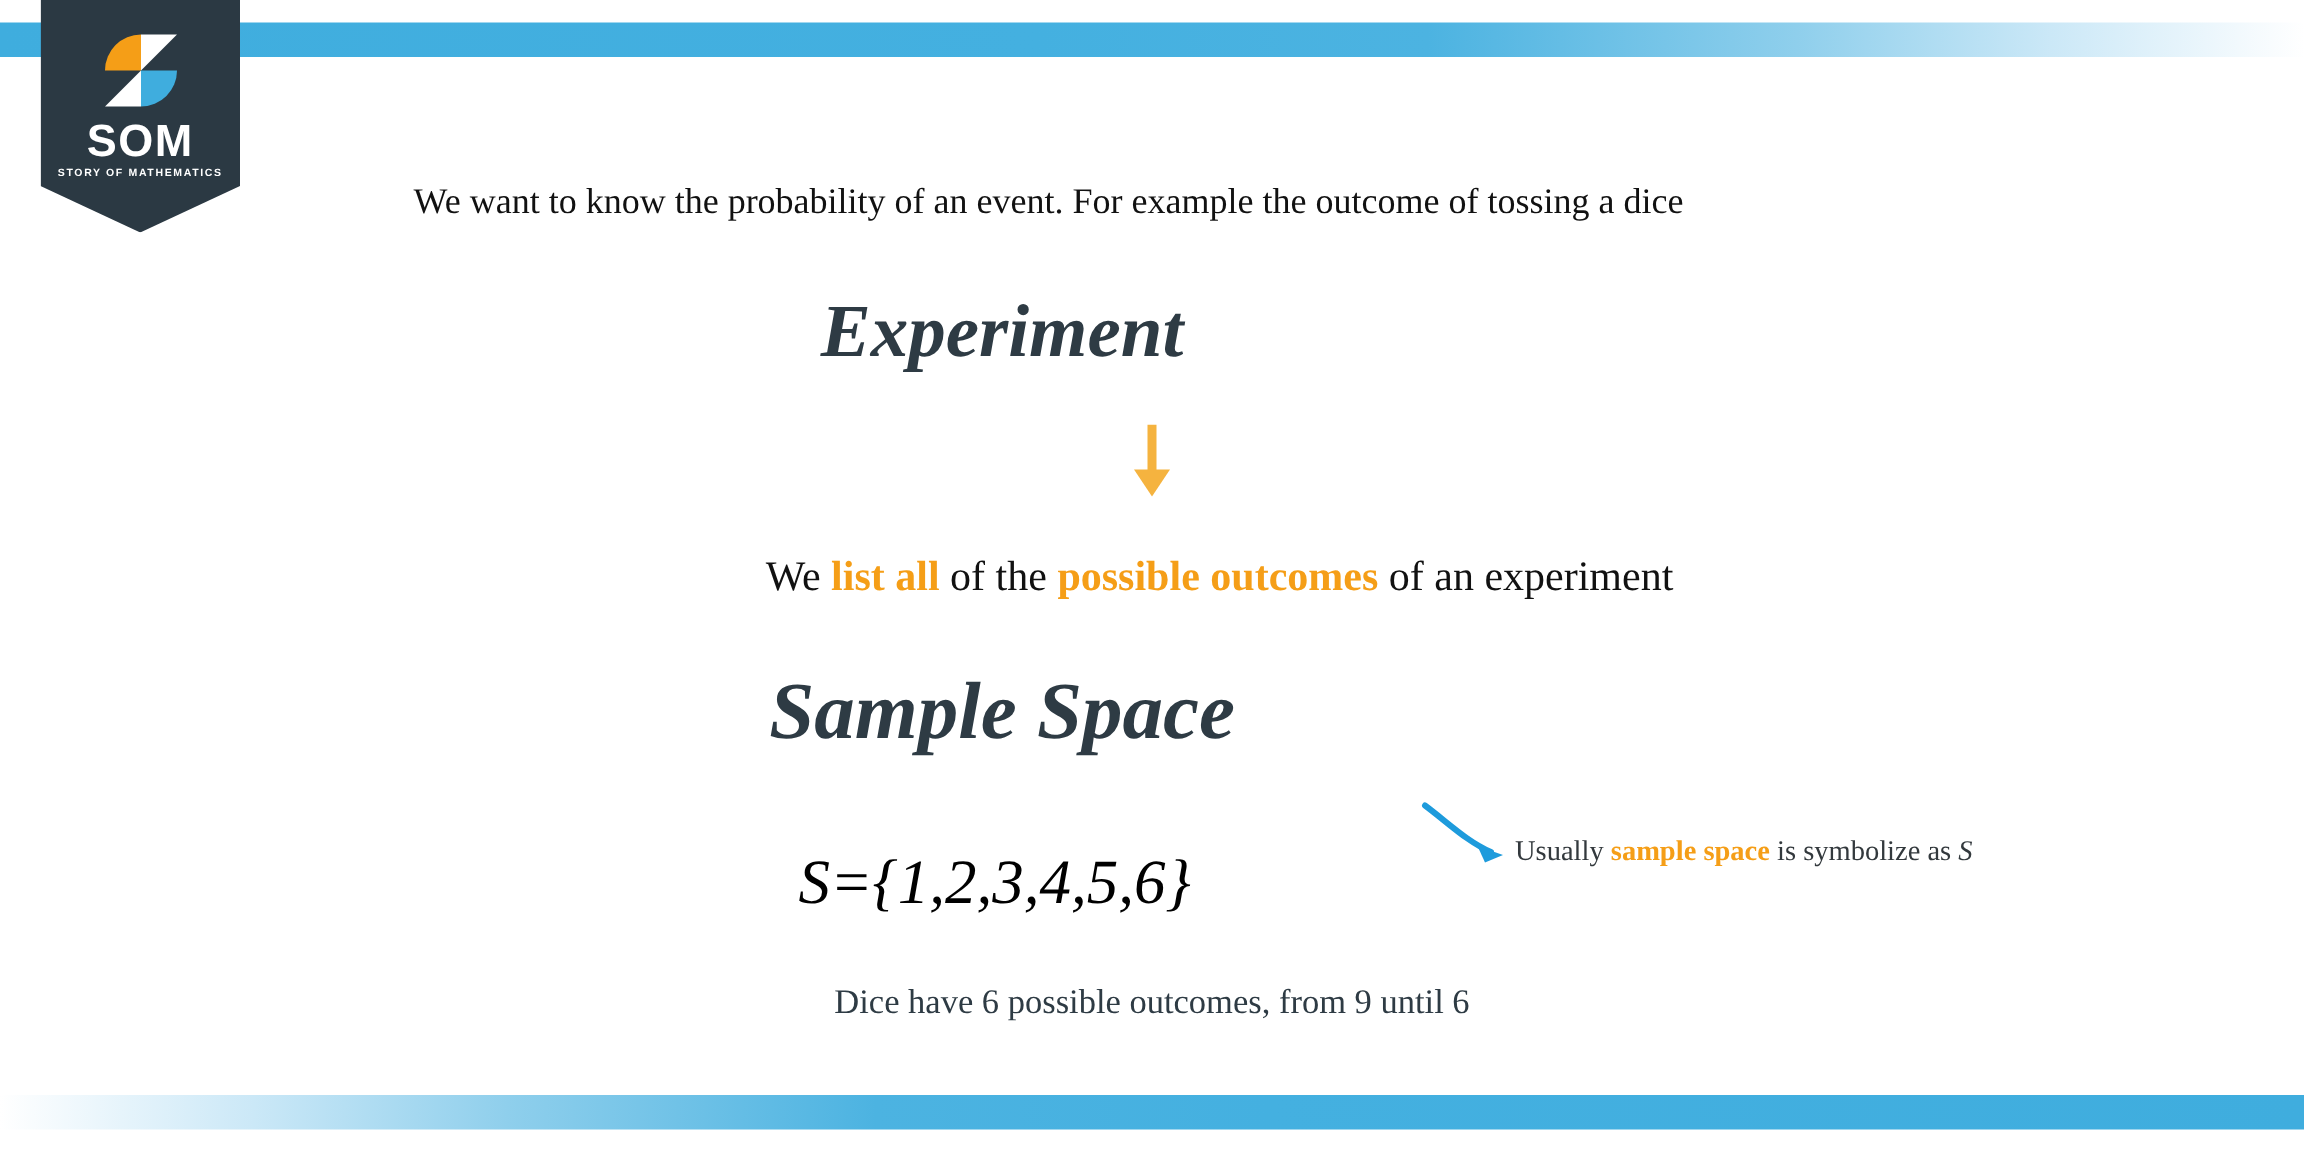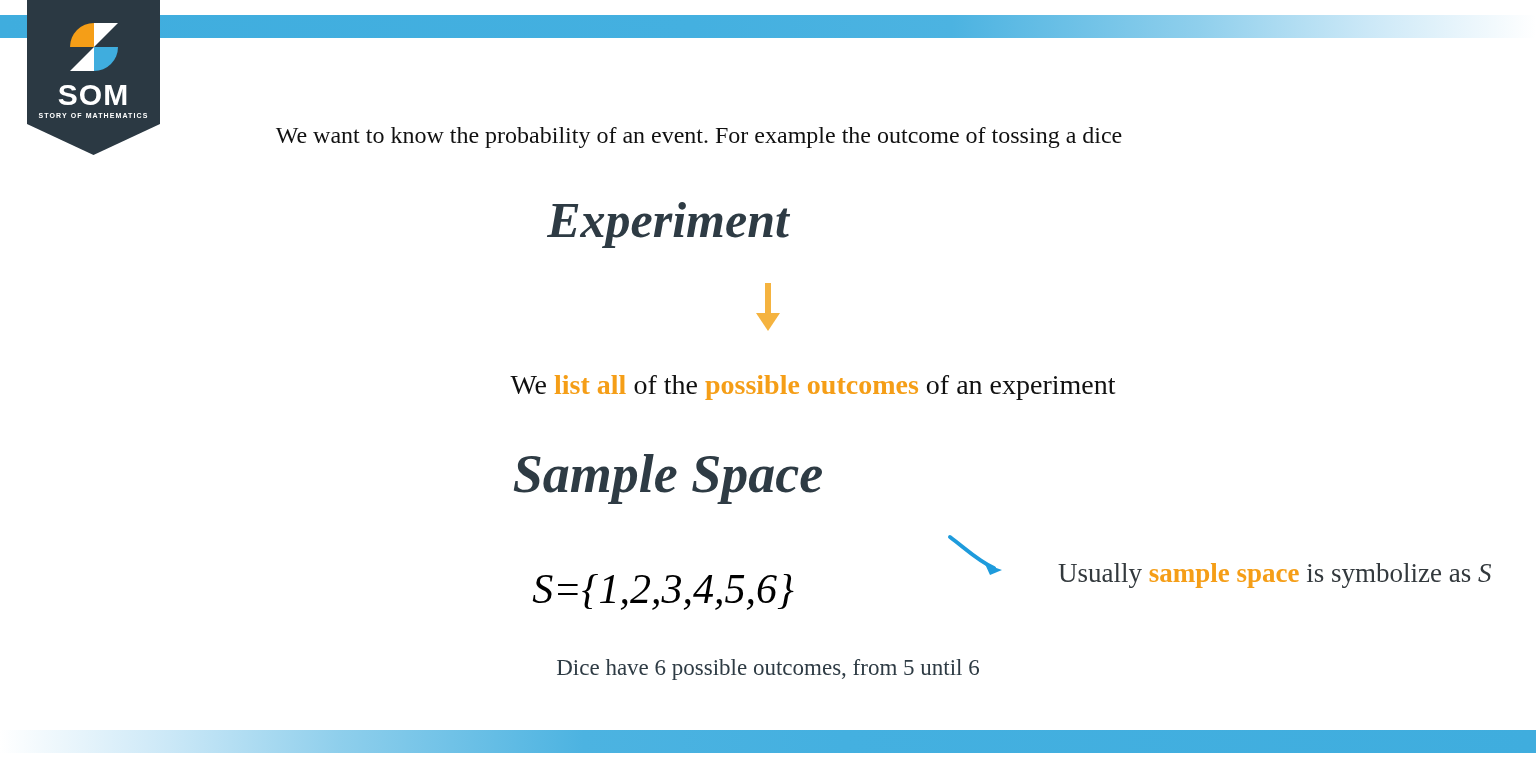--- a/index.html
+++ b/index.html
@@ -174,25 +174,24 @@
     font-size: 23px;
     color: #2e3b44;
     line-height: 1.2;
   }
 
   
   .annotation {
     position: absolute;
     left: 1010px;
     top: 557px;
-    font-size: 27px;
+    font-size: 19px;
     color: #33393d;
     line-height: 1.2;
     white-space: nowrap;
-    margin-left: 48px;
   }
   .annotation .sym {
     font-style: italic;
   }
 
   .curved-arrow {
     position: absolute;
     left: 944px;
     top: 533px;
     width: 72px;
@@ -247,13 +246,13 @@
   <svg width="72" height="52" viewBox="0 0 72 52" aria-hidden="true">
     <path d="M6 4 C22 16, 34 28, 50 35" stroke="#1E9BDC" stroke-width="4" fill="none" stroke-linecap="round"></path>
     <path d="M58 37 L41 31 L46 42 Z" fill="#1E9BDC"></path>
   </svg>
 </div>
 
 <div class="annotation">
   <span>Usually </span><span class="hl">sample space</span><span> is symbolize as </span><span class="sym">S</span>
 </div>
 
-<div class="caption">Dice have 6 possible outcomes, from 5 until 6</div>
+<div class="caption">Dice have 6 possible outcomes, from 9 until 6</div>
 
 </body></html>

